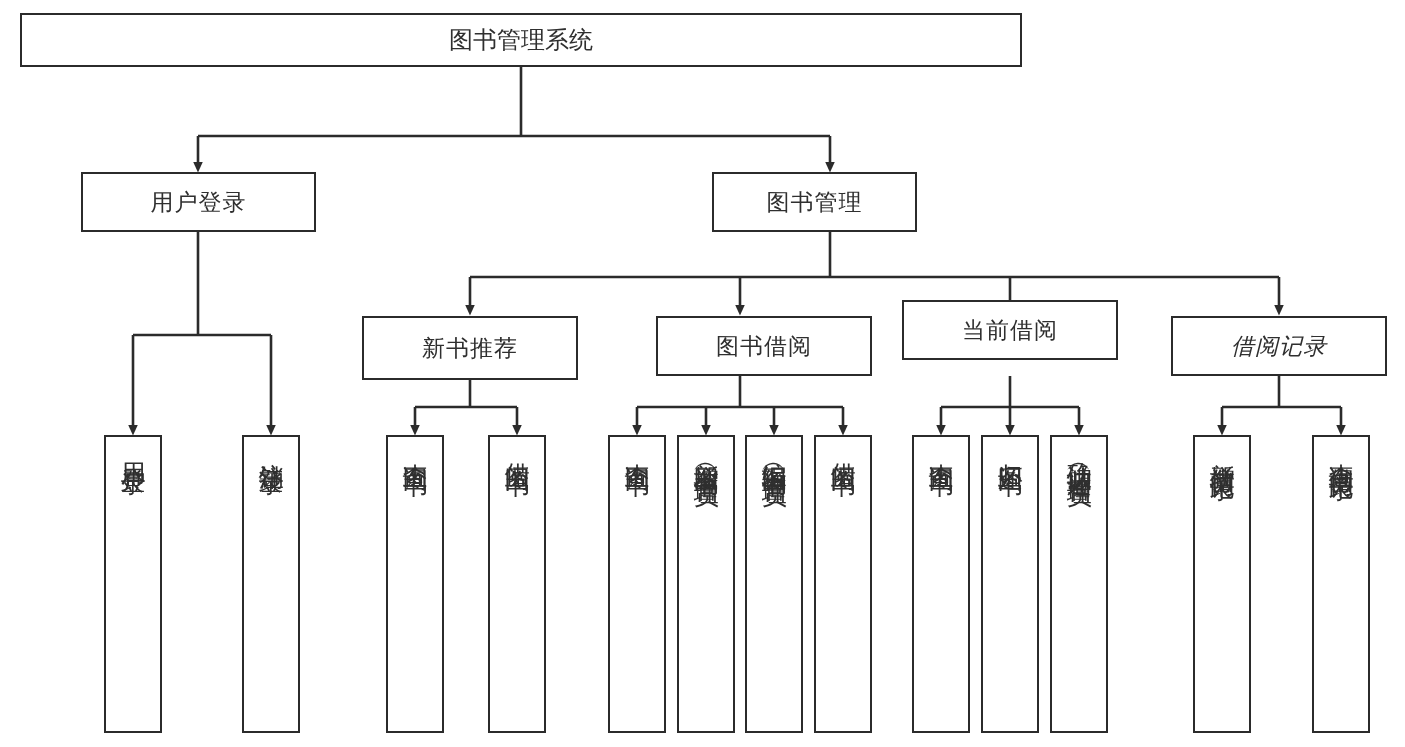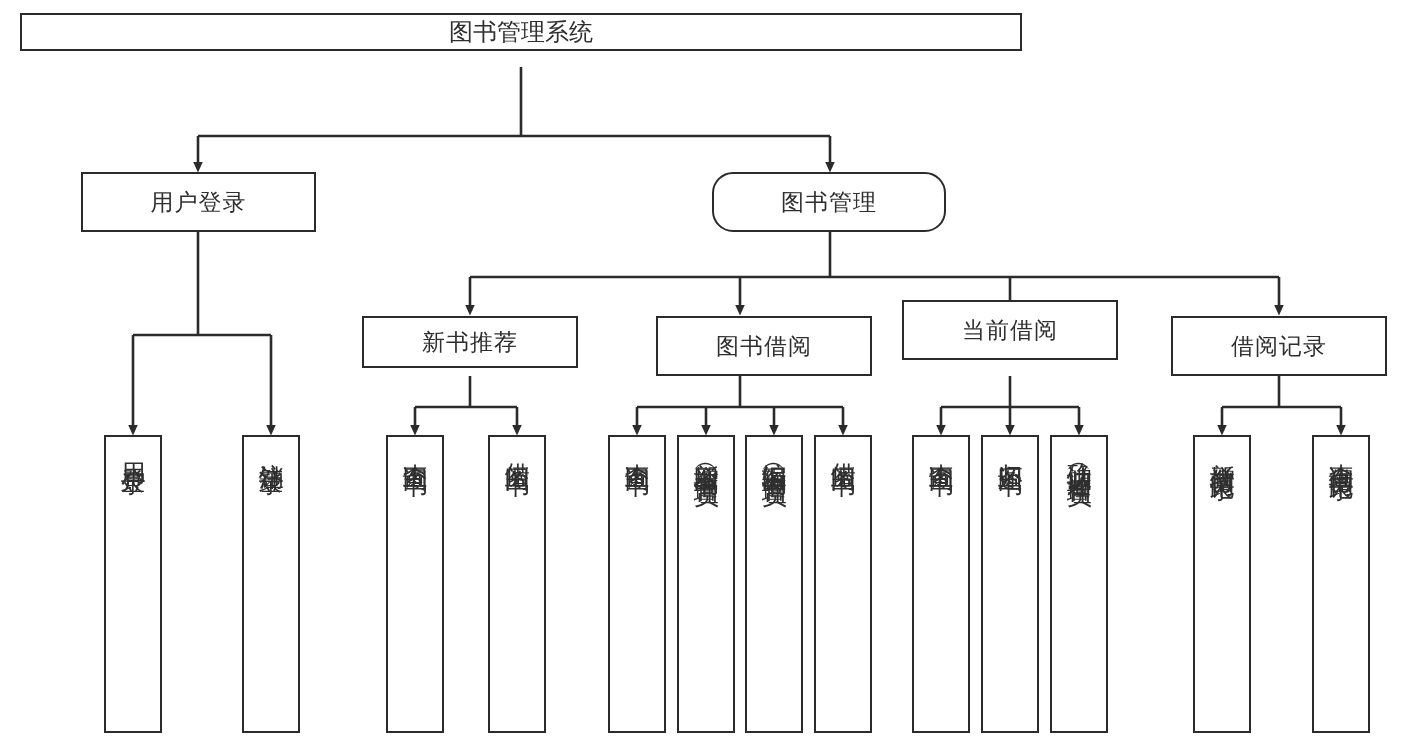--- a/index.html
+++ b/index.html
@@ -100,41 +100,41 @@
       <path d="M1010,407 L1010,426" marker-end="url(#arw)"></path>
       <path d="M1079,407 L1079,426" marker-end="url(#arw)"></path>
 
       <path d="M1279,376 L1279,407"></path>
       <path d="M1222,407 L1341,407"></path>
       <path d="M1222,407 L1222,426" marker-end="url(#arw)"></path>
       <path d="M1341,407 L1341,426" marker-end="url(#arw)"></path>
     </g>
   </svg>
 
-  <div class="node root" style="left:20px;top:13px;width:1002px;height:38px;">
+  <div class="node root" style="left:20px;top:13px;width:1002px;height:54px;">
     <span>图书管理系统</span>
   </div>
 
   <div class="node h" style="left:81px;top:172px;width:235px;height:60px;">
     <span>用户登录</span>
   </div>
-  <div class="node h" style="left:712px;top:172px;width:234px;height:60px;border-radius:21px;">
+  <div class="node h" style="left:712px;top:172px;width:205px;height:60px;">
     <span>图书管理</span>
   </div>
 
-  <div class="node h" style="left:362px;top:316px;width:216px;height:52px;">
+  <div class="node h" style="left:362px;top:316px;width:216px;height:64px;">
     <span>新书推荐</span>
   </div>
   <div class="node h" style="left:632px;top:316px;width:216px;height:60px;margin-left:24px;">
     <span>图书借阅</span>
   </div>
   <div class="node h" style="left:902px;top:300px;width:216px;height:60px;text-align:center;">
     <span>当前借阅</span>
   </div>
-  <div class="node h" style="left:1171px;top:316px;width:216px;height:60px;">
+  <div class="node h" style="left:1171px;top:316px;width:216px;height:60px;font-style:italic;">
     <span>借阅记录</span>
   </div>
 
   <div class="node v" style="left:104px;top:435px;width:58px;height:298px;">
     <span class="vtext">用户登录</span>
   </div>
   <div class="node v" style="left:242px;top:435px;width:58px;height:298px;">
     <span class="vtext">注销登录</span>
   </div>
 

